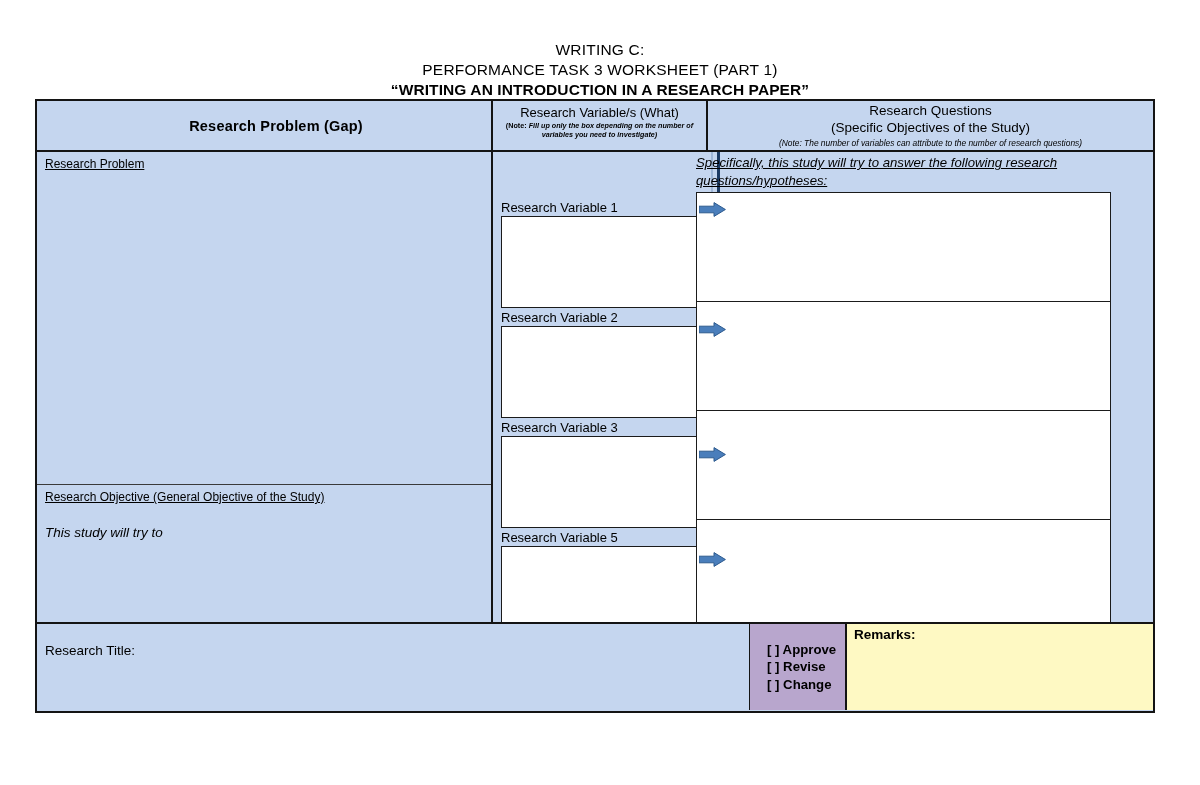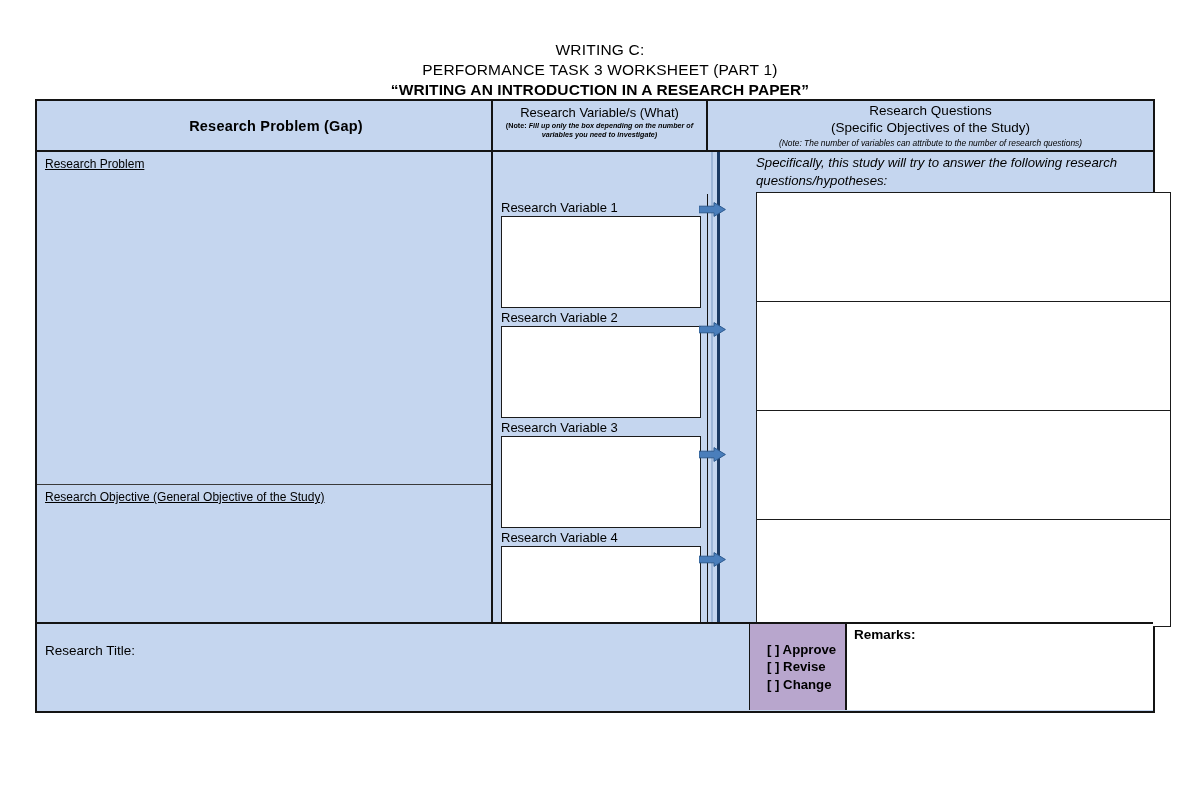--- a/index.html
+++ b/index.html
@@ -197,26 +197,27 @@
   .sep-strip .bar-b {
     position: absolute;
     left: 9px; top: 0;
     width: 2.5px; height: 100%;
     background: #1b3a63;
   }
 
   
   .col-questions {
     position: absolute;
-    left: 712px;
+    left: 652px;
     top: 0;
     width: 428px;
     height: 100%;
     box-sizing: border-box;
     padding: 2px 6px 0 7px;
+    text-decoration: underline;
   }
   .q-intro {
     font-size: 13.2px;
     font-style: italic;
     line-height: 1.38;
     padding-bottom: 2px;
   }
   .q-box {
     background: #ffffff;
     border: 1.4px solid #1b1b1b;
@@ -273,21 +274,21 @@
     font-size: 13.2px;
     font-weight: bold;
     line-height: 17.5px;
     white-space: nowrap;
   }
   .remarks-cell {
     position: absolute;
     left: 810px; top: 0;
     right: 0;
     height: 100%;
-    background: #ffffff;
+    background: #fef9c3;
     box-sizing: border-box;
     padding: 3px 4px 0 7px;
   }
   .remarks-cell .lbl { font-size: 13.5px; font-weight: bold; }
 </style>
 </head>
 <body>
 
 <div class="title-block">
   <div class="title-line1">WRITING C:</div>
@@ -317,20 +318,21 @@
   </div>
 
   <div class="band">
 
     <div class="col-problem">
       <div class="rp-area">
         <div class="lbl-plain">Research Problem</div>
       </div>
       <div class="ro-area">
         <div class="lbl-plain">Research Objective (General Objective of the Study)</div>
+        <div class="lbl-italic">This study will try to</div>
       </div>
     </div>
 
     <div class="col-vars">
 
       <div class="var-slot" style="top:6px;">
         <div class="var-label">Research Variable 1</div>
         <div class="var-box"></div>
       </div>
 
@@ -338,21 +340,21 @@
         <div class="var-label">Research Variable 2</div>
         <div class="var-box"></div>
       </div>
 
       <div class="var-slot" style="top:226px;">
         <div class="var-label">Research Variable 3</div>
         <div class="var-box"></div>
       </div>
 
       <div class="var-slot" style="top:336px;">
-        <div class="var-label">Research Variable 4</div>
+        <div class="var-label">Research Variable 5</div>
         <div class="var-box" style="height:118px;"></div>
       </div>
 
     </div>
 
     <div class="sep-strip">
       <div class="bar-a"></div>
       <div class="bar-b"></div>
     </div>
 

